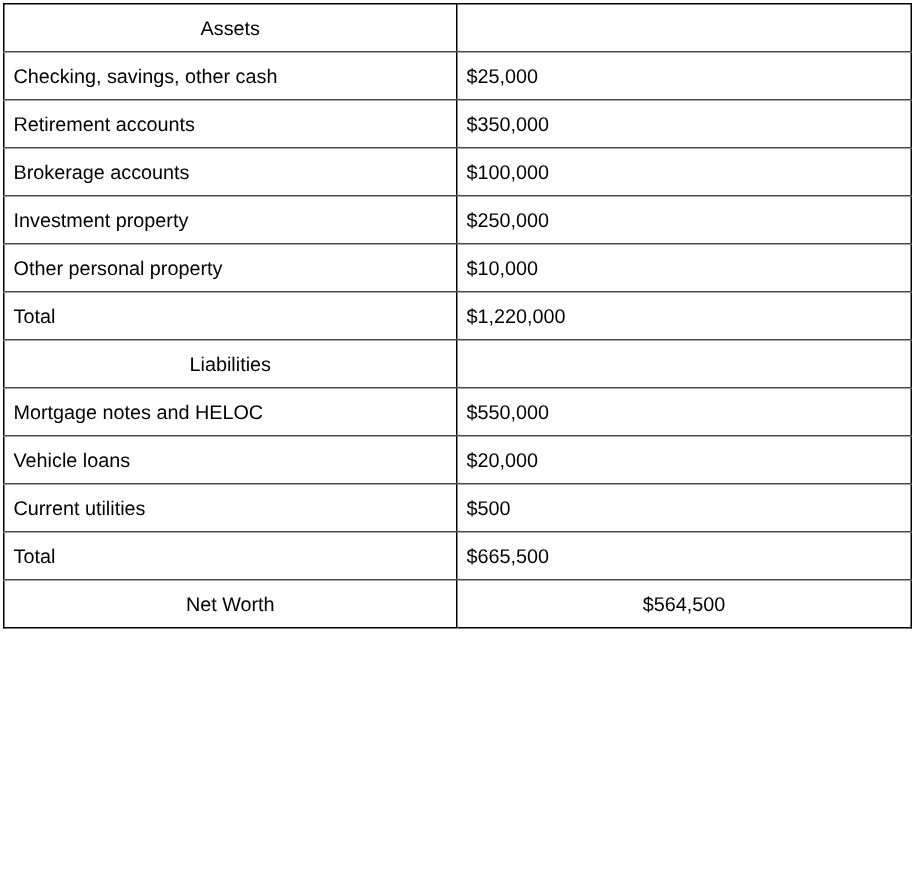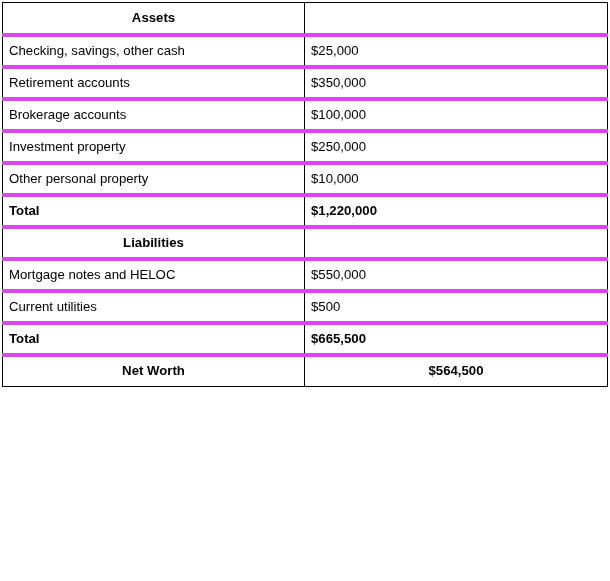--- a/index.html
+++ b/index.html
@@ -29,41 +29,41 @@
   table.networth col.label-col { width: 302px; }
   table.networth col.value-col { width: 303px; }
 
   table.networth td {
     height: 32px;
     box-sizing: border-box;
     padding: 0 6px;
     font-size: 13.2px;
     line-height: 1.2;
     vertical-align: middle;
-    border-top: 4px solid #d946ef;
+    border-top: 1px solid #d946ef;
     border-bottom: 1px solid #4a4a4a;
     border-right: 1.5px solid #000000;
     background: #ffffff;
     white-space: nowrap;
     overflow: hidden;
   }
   table.networth td:last-child {
     border-right: none;
   }
   table.networth tr:first-child td {
     border-top: none;
   }
   table.networth tr:last-child td {
     border-bottom: none;
   }
 
   .cell-label   { text-align: left; }
   .cell-value   { text-align: left; }
   .cell-center  { text-align: center; }
-  .bold         { font-weight: bold; }
+  .bold         { font-weight: normal; }
 </style>
 </head>
 <body>
 
 <div class="sheet">
   <table class="networth">
     <colgroup>
       <col class="label-col">
       <col class="value-col">
     </colgroup>
@@ -98,20 +98,24 @@
         </tr>
         <tr>
           <td class="cell-center bold">Liabilities</td>
           <td class="cell-value bold"></td>
         </tr>
         <tr>
           <td class="cell-label">Mortgage notes and HELOC</td>
           <td class="cell-value">$550,000</td>
         </tr>
         <tr>
+          <td class="cell-label">Vehicle loans</td>
+          <td class="cell-value">$20,000</td>
+        </tr>
+        <tr>
           <td class="cell-label">Current utilities</td>
           <td class="cell-value">$500</td>
         </tr>
         <tr>
           <td class="cell-label bold">Total</td>
           <td class="cell-value bold">$665,500</td>
         </tr>
         <tr>
           <td class="cell-center bold">Net Worth</td>
           <td class="cell-center bold">$564,500</td>

